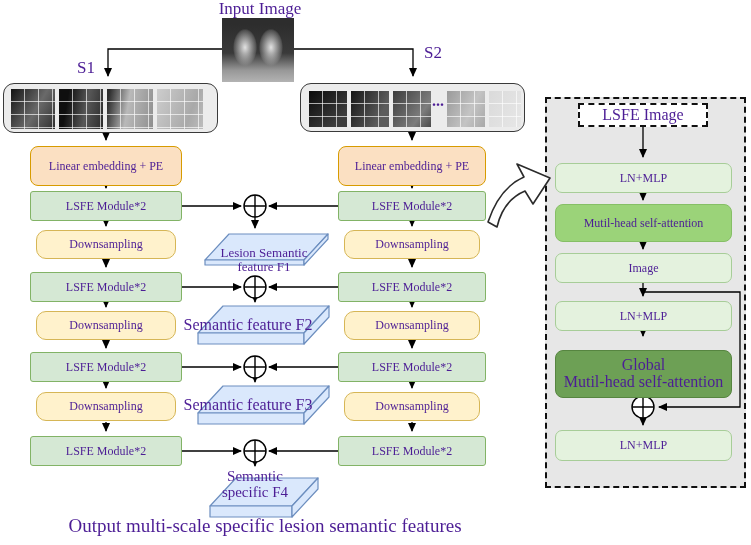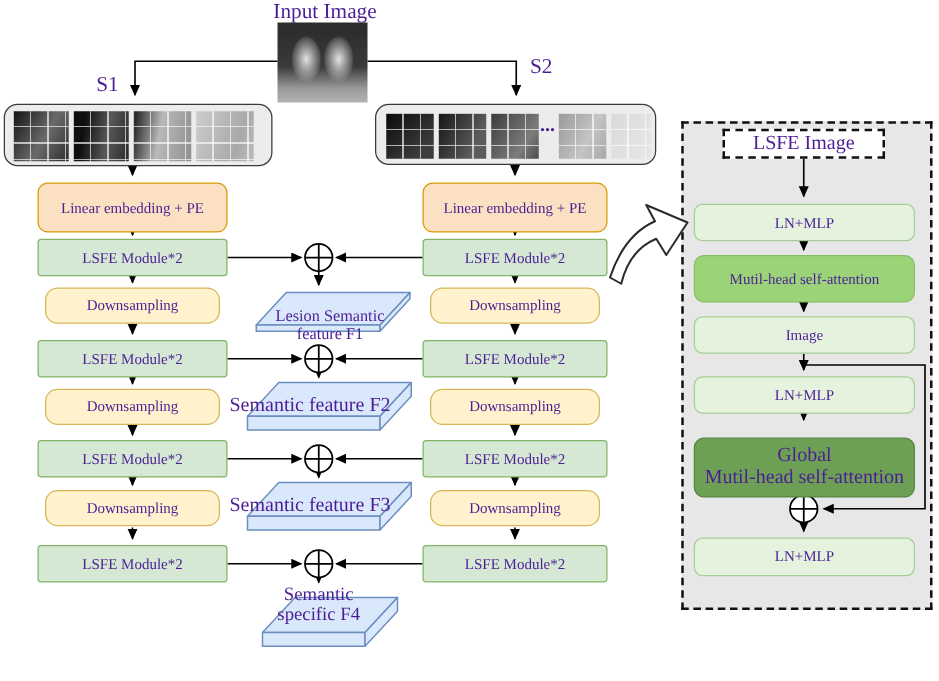--- a/index.html
+++ b/index.html
@@ -248,14 +248,15 @@
       <span>LN+MLP</span>
     </div>
   <div class="box gattn pbox" style="top:340px;margin-top:10px;">
     <span><span>Global</span><br>
     <span>Mutil-head self-attention</span></span>
   </div>
   <div class="box ln pbox" style="top:430px;height:31px;">
       <span>LN+MLP</span>
     </div>
 
+  <div class="caption">Output multi-scale specific lesion semantic features</div>
 
 </div>
 
 </body></html>

